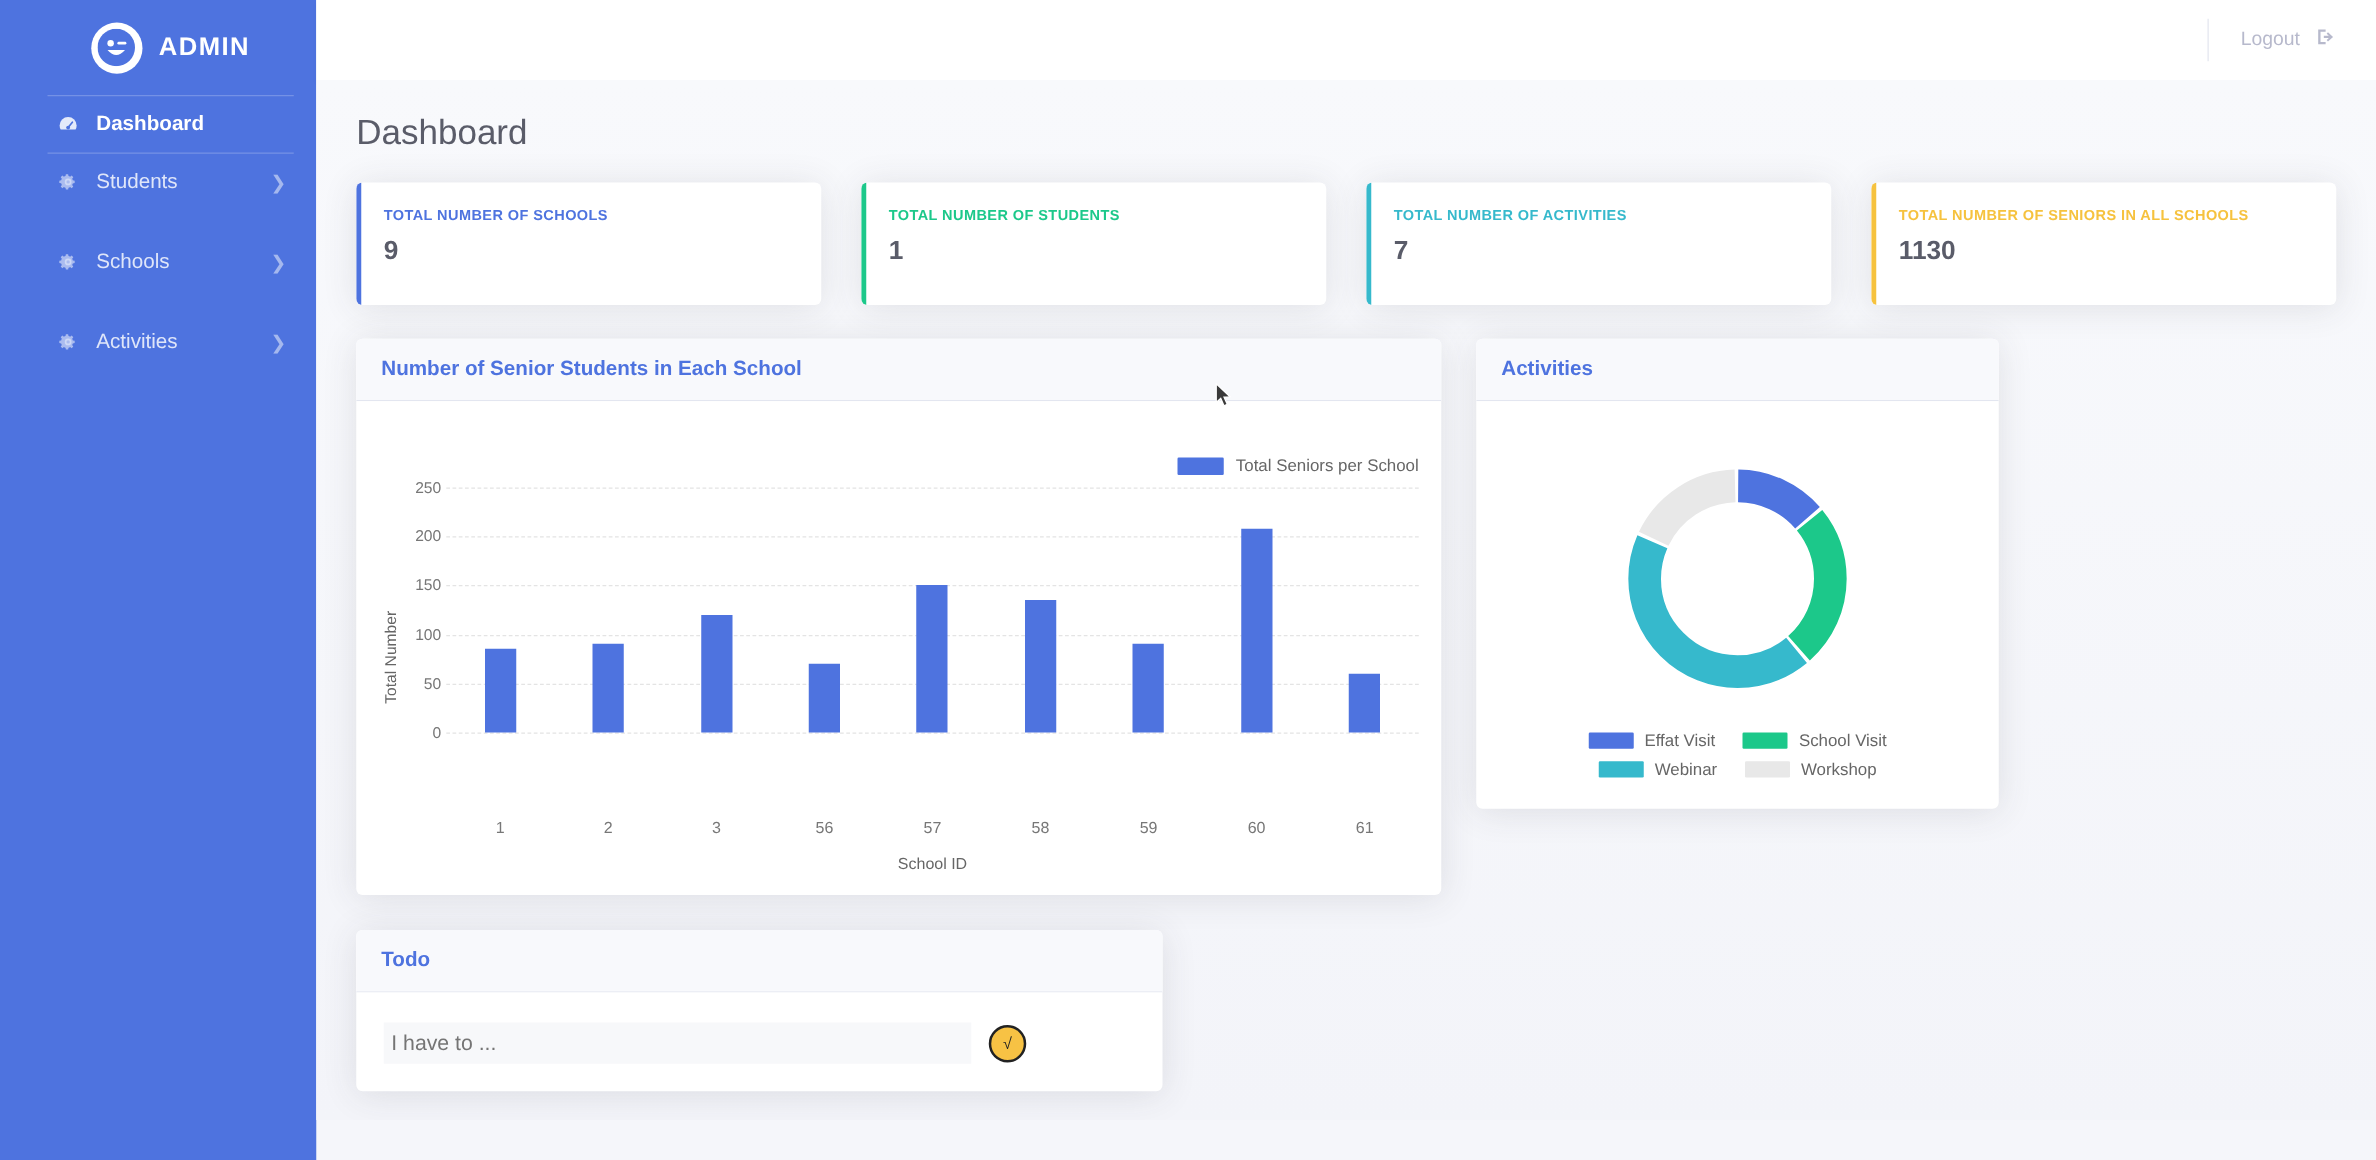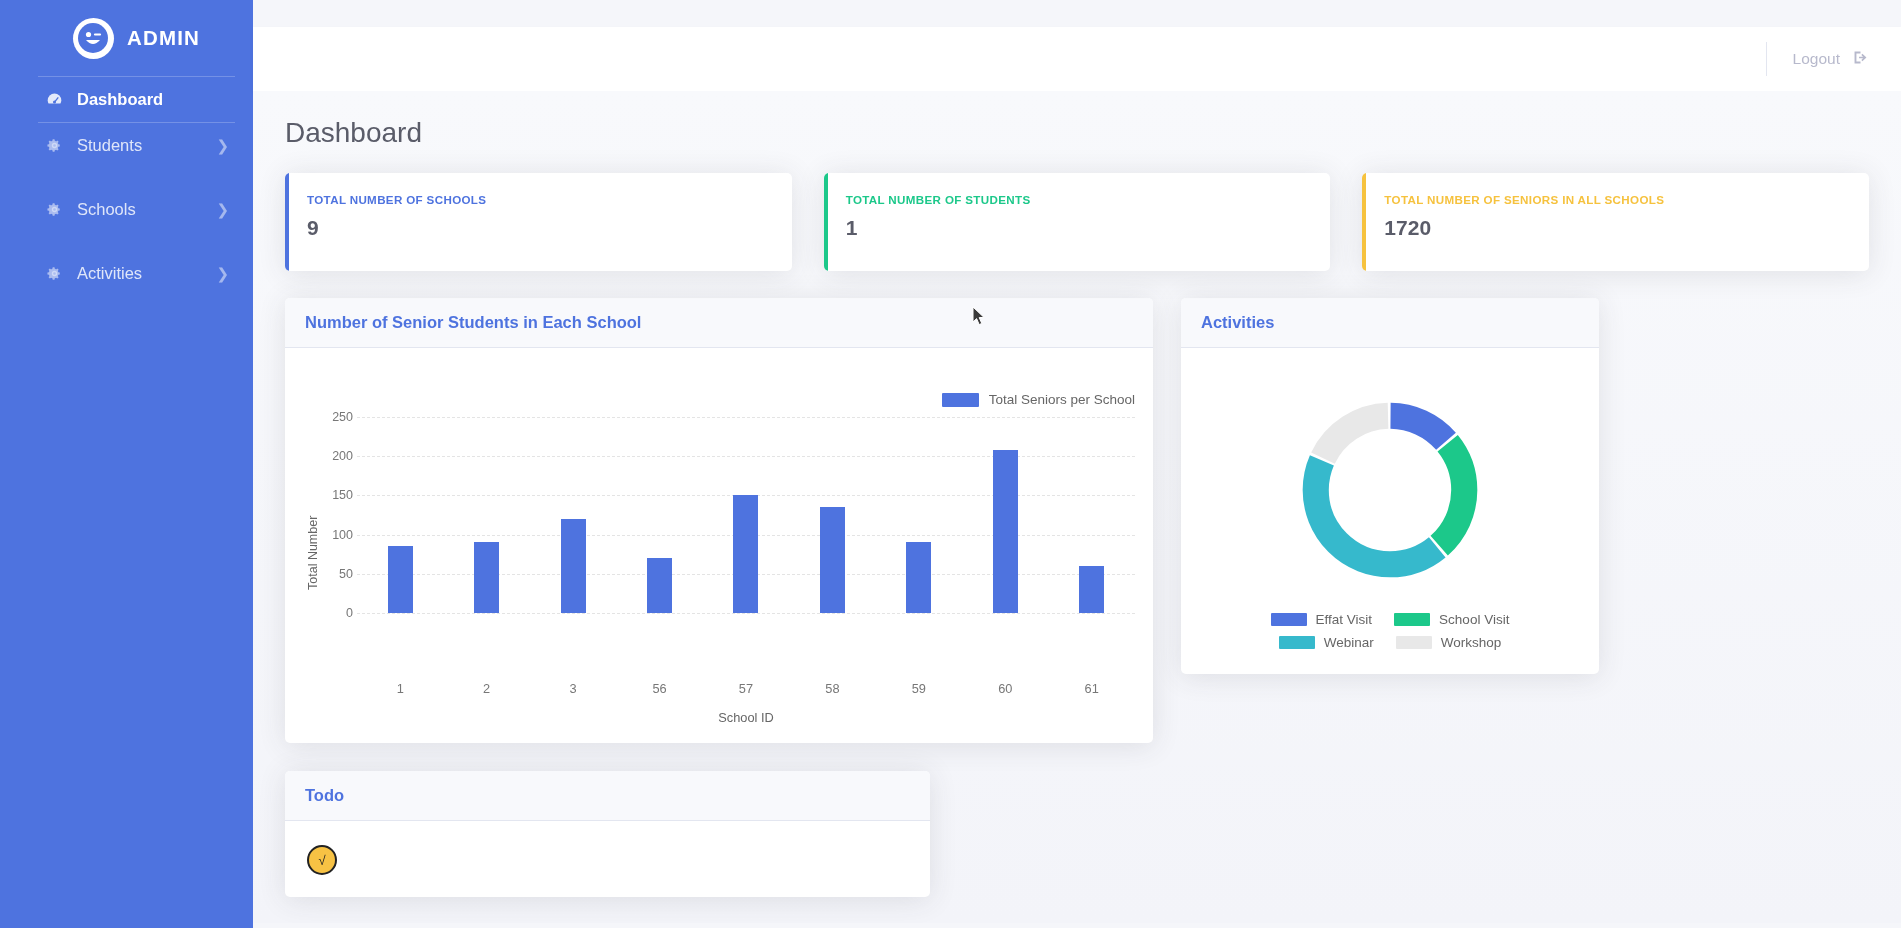--- a/index.html
+++ b/index.html
@@ -44,21 +44,21 @@
   .nav-item .chev {
     margin-left: auto; opacity: .6; font-size: 15px;
   }
   .nav-heading {
     color: rgba(255,255,255,0.45); font-size: 11.5px; font-weight: bold;
     letter-spacing: .6px; padding: 16px 24px 8px 24px;
   }
   .nav-gap { height: 19px; }
 
   
-  .content-col { flex: 1; height: 896px; display: flex; flex-direction: column; min-width: 0; margin-top: 27px; }
+  .content-col { flex: 1; height: 896px; display: flex; flex-direction: column; min-width: 0; }
   .topbar {
     height: 64px; background: #fff; display: flex; align-items: center;
     justify-content: flex-end; padding-right: 32px; flex: 0 0 64px;
     box-shadow: 0 2px 4px rgba(58,59,69,.05);
   }
   .topbar-sep { width: 1px; height: 34px; background: #e3e6f0; margin-right: 26px; }
   .logout {
     display: flex; align-items: center; gap: 12px; cursor: pointer;
     color: #b7b9cc; font-size: 15.5px;
   }
@@ -263,23 +263,27 @@
 
       <section class="stat-row">
         <div class="stat-card" style="--accent:#4e73df">
           <div class="stat-label">TOTAL NUMBER OF SCHOOLS</div>
           <div class="stat-value">9</div>
         </div>
         <div class="stat-card" style="--accent:#1cc88a">
           <div class="stat-label">TOTAL NUMBER OF STUDENTS</div>
           <div class="stat-value">1</div>
         </div>
+        <div class="stat-card" style="--accent:#36b9cc">
+          <div class="stat-label">TOTAL NUMBER OF ACTIVITIES</div>
+          <div class="stat-value">7</div>
+        </div>
         <div class="stat-card" style="--accent:#f6c23e">
           <div class="stat-label">TOTAL NUMBER OF SENIORS IN ALL SCHOOLS</div>
-          <div class="stat-value">1720</div>
+          <div class="stat-value">1130</div>
         </div>
       </section>
 
       <section class="panel-row">
 
         <div class="panel chart-panel">
           <div class="panel-head">
             <span class="panel-title">Number of Senior Students in Each School</span>
           </div>
           <div class="panel-body">
@@ -385,20 +389,21 @@
               </div>
           </div>
         </div>
       </section>
 
       <div class="panel todo-panel">
         <div class="panel-head">
           <span class="panel-title">Todo</span>
         </div>
         <div class="todo-body">
+          <input class="todo-input" type="text" placeholder="I have to ..." style="">
           <div class="todo-add">√</div>
         </div>
       </div>
     </main>
   </div>
 
   <div class="cursor">
     <svg width="15" height="22" viewBox="0 0 15 22">
       <path d="M1 1 L1 16 L4.6 12.6 L7.2 18.6 L9.8 17.4 L7.2 11.6 L12 11.4 Z" fill="#3a3a3a" stroke="#fff" stroke-width="1"></path>
     </svg>

